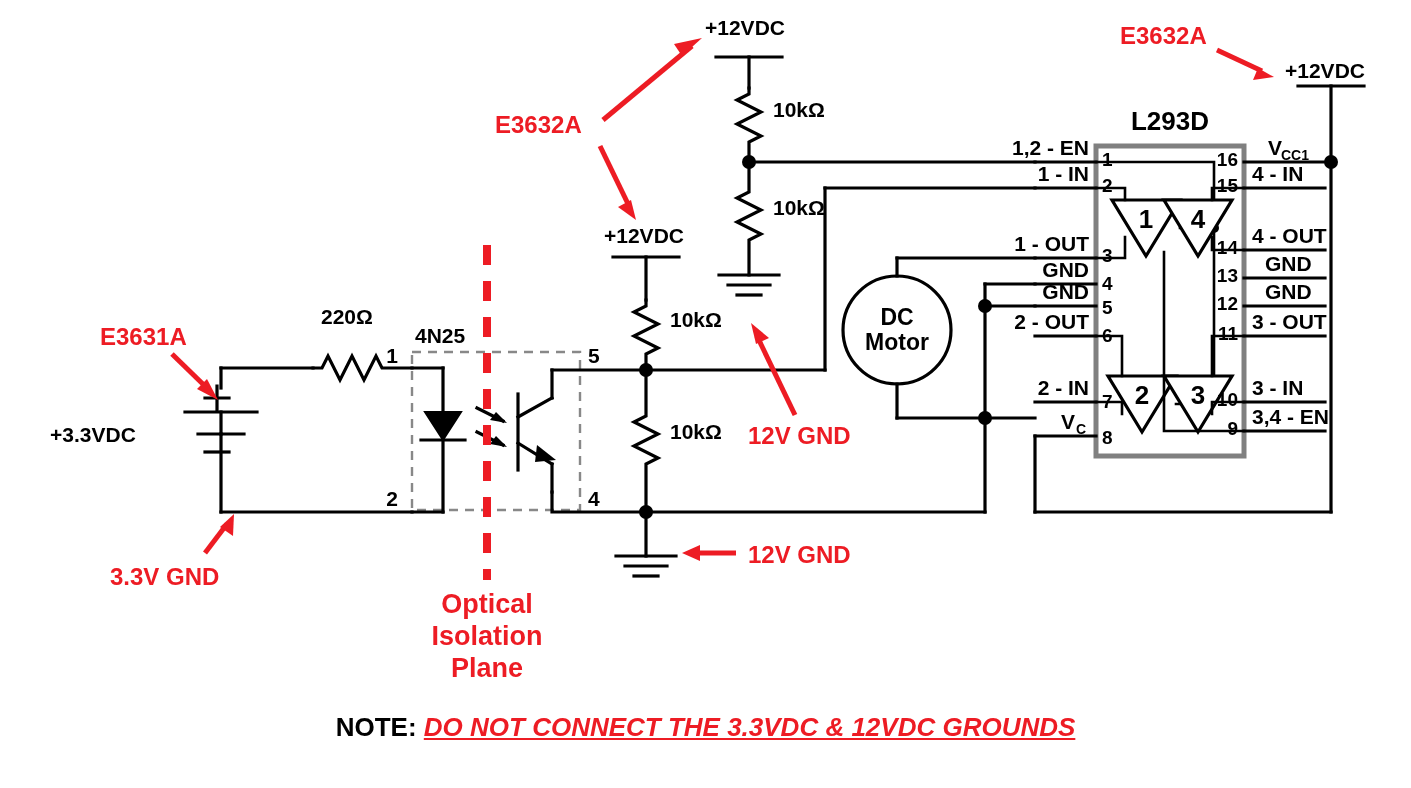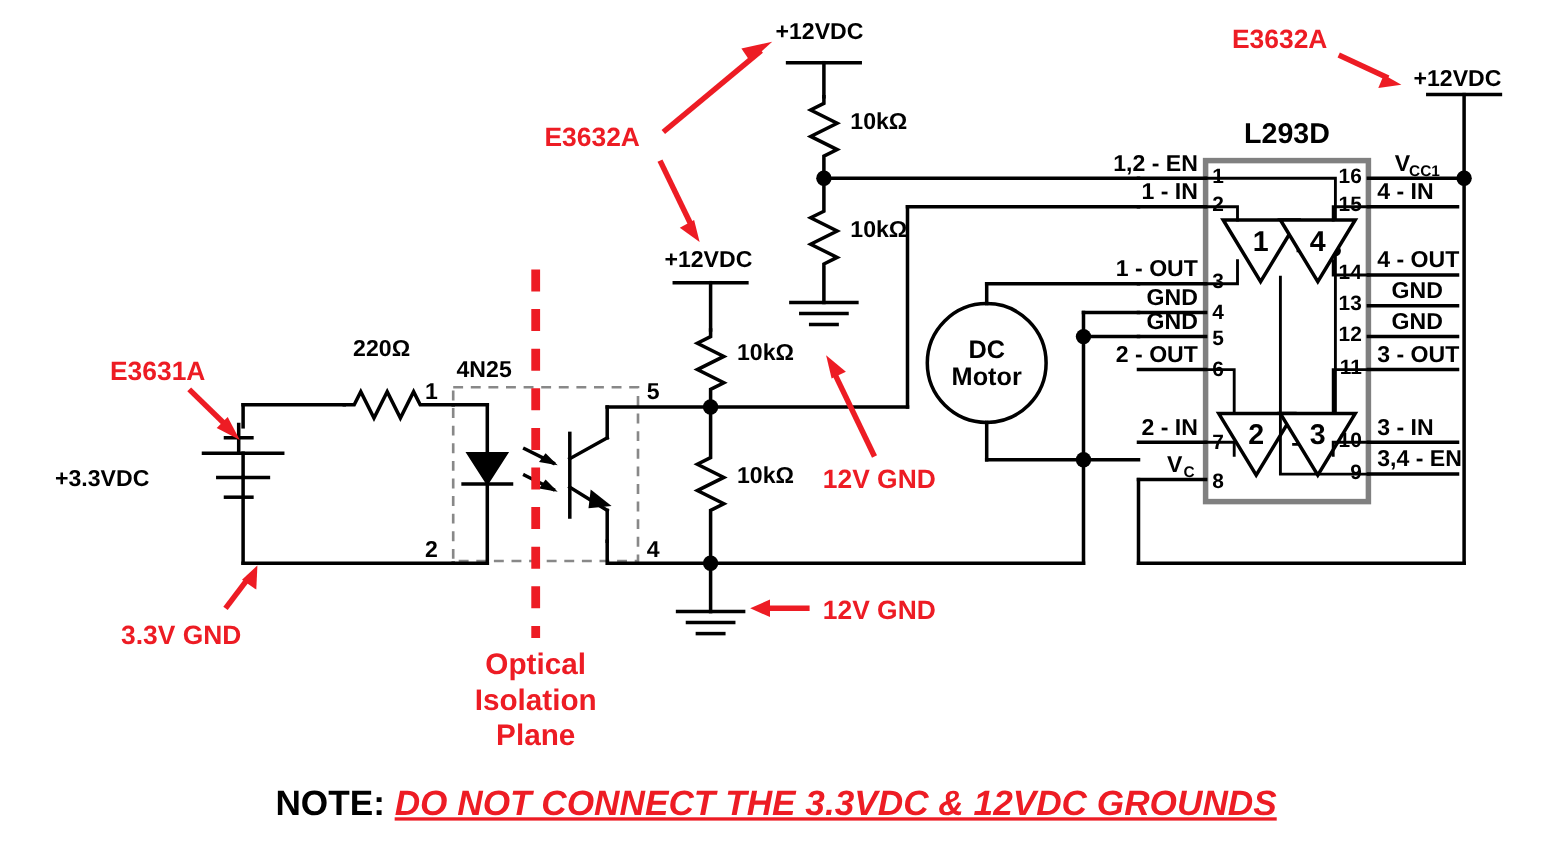--- a/index.html
+++ b/index.html
@@ -18,21 +18,21 @@
   text{font-family:"Liberation Sans",sans-serif;font-weight:bold;fill:#000;}
   .lbl{font-size:21px;}
   .lblsm{font-size:19px;}
   .pinnum{font-size:19px;}
   .redlbl{font-size:24px;fill:#ED1C24;font-weight:bold;}
   .bigred{font-size:27px;fill:#ED1C24;font-weight:bold;}
   .chiptitle{font-size:26px;}
   .motortxt{font-size:23px;}
   .gatenum{font-size:26px;}
   .noteline{position:absolute;left:0;top:712px;width:1411px;text-align:center;
-            font-size:32px;font-weight:bold;color:#000;}
+            font-size:26px;font-weight:bold;color:#000;}
   .noteline .em{color:#ED1C24;font-style:italic;font-weight:bold;
                 text-decoration:underline;}
 </style>
 </head>
 <body>
 
 <div id="sheet">
 
 <svg width="1411" height="788" viewBox="0 0 1411 788">
 

